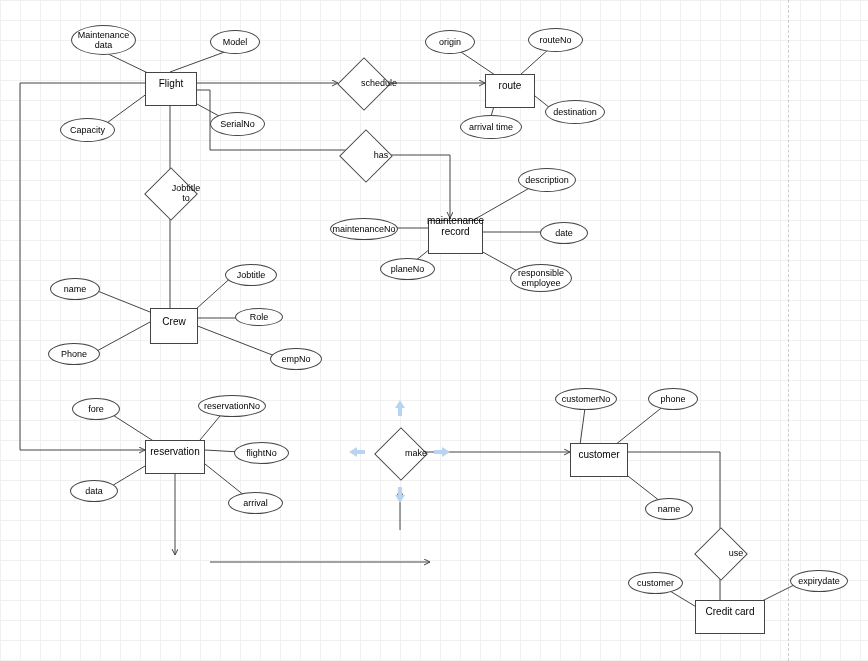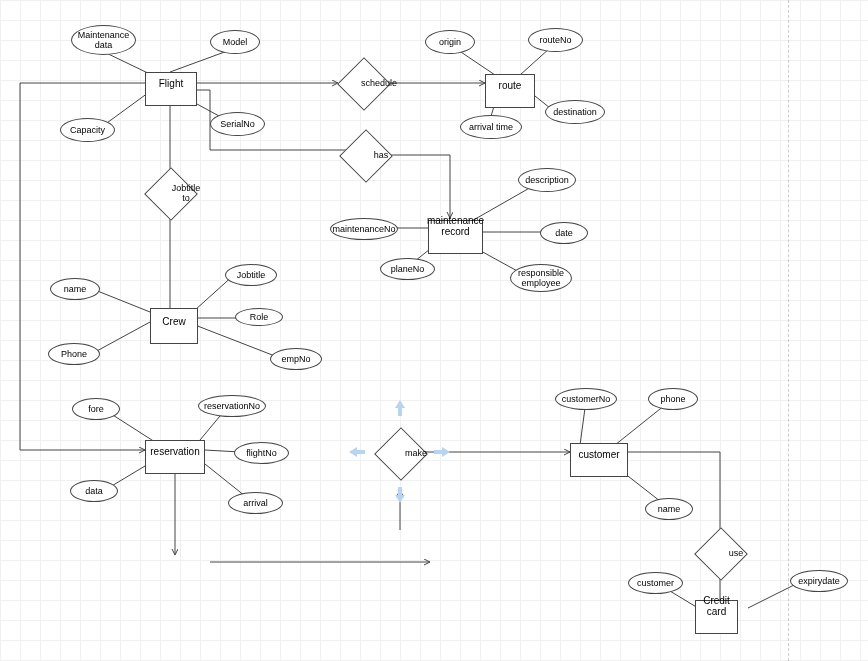--- a/index.html
+++ b/index.html
@@ -185,21 +185,21 @@
   </div>
 <div class="entity" style="left:150px;top:308px;width:48px;height:36px">
     <span>Crew</span>
   </div>
 <div class="entity" style="left:145px;top:440px;width:60px;height:22px">
     <span>reservation</span>
   </div>
 <div class="entity" style="left:570px;top:443px;width:58px;height:20px">
     <span>customer</span>
   </div>
-<div class="entity" style="left:695px;top:600px;width:43px;height:20px">
+<div class="entity" style="left:695px;top:600px;width:70px;height:20px">
     <span>Credit card</span>
   </div>
 
 <div class="relationship" style="left:338px;top:58px">
     <div class="diamond"></div>
     <span class="label">schedule</span>
   </div>
 <div class="relationship" style="left:340px;top:130px">
     <div class="diamond"></div>
     <span class="label">has</span>

